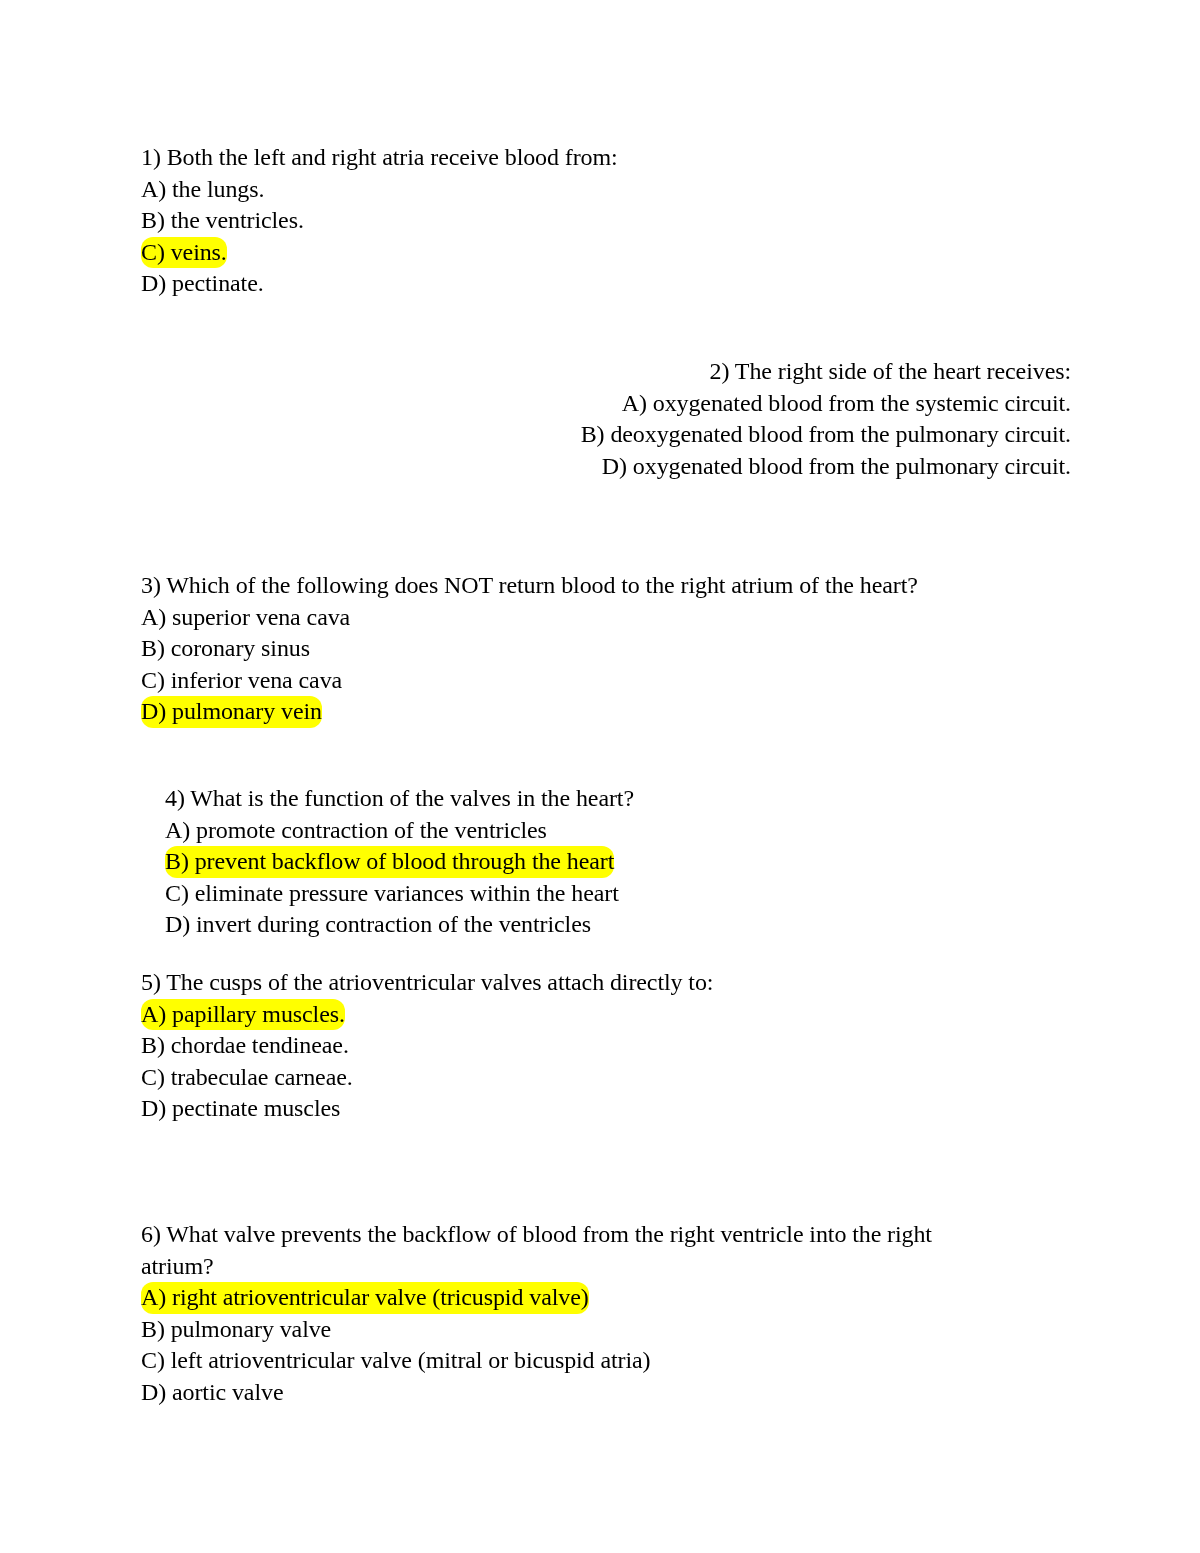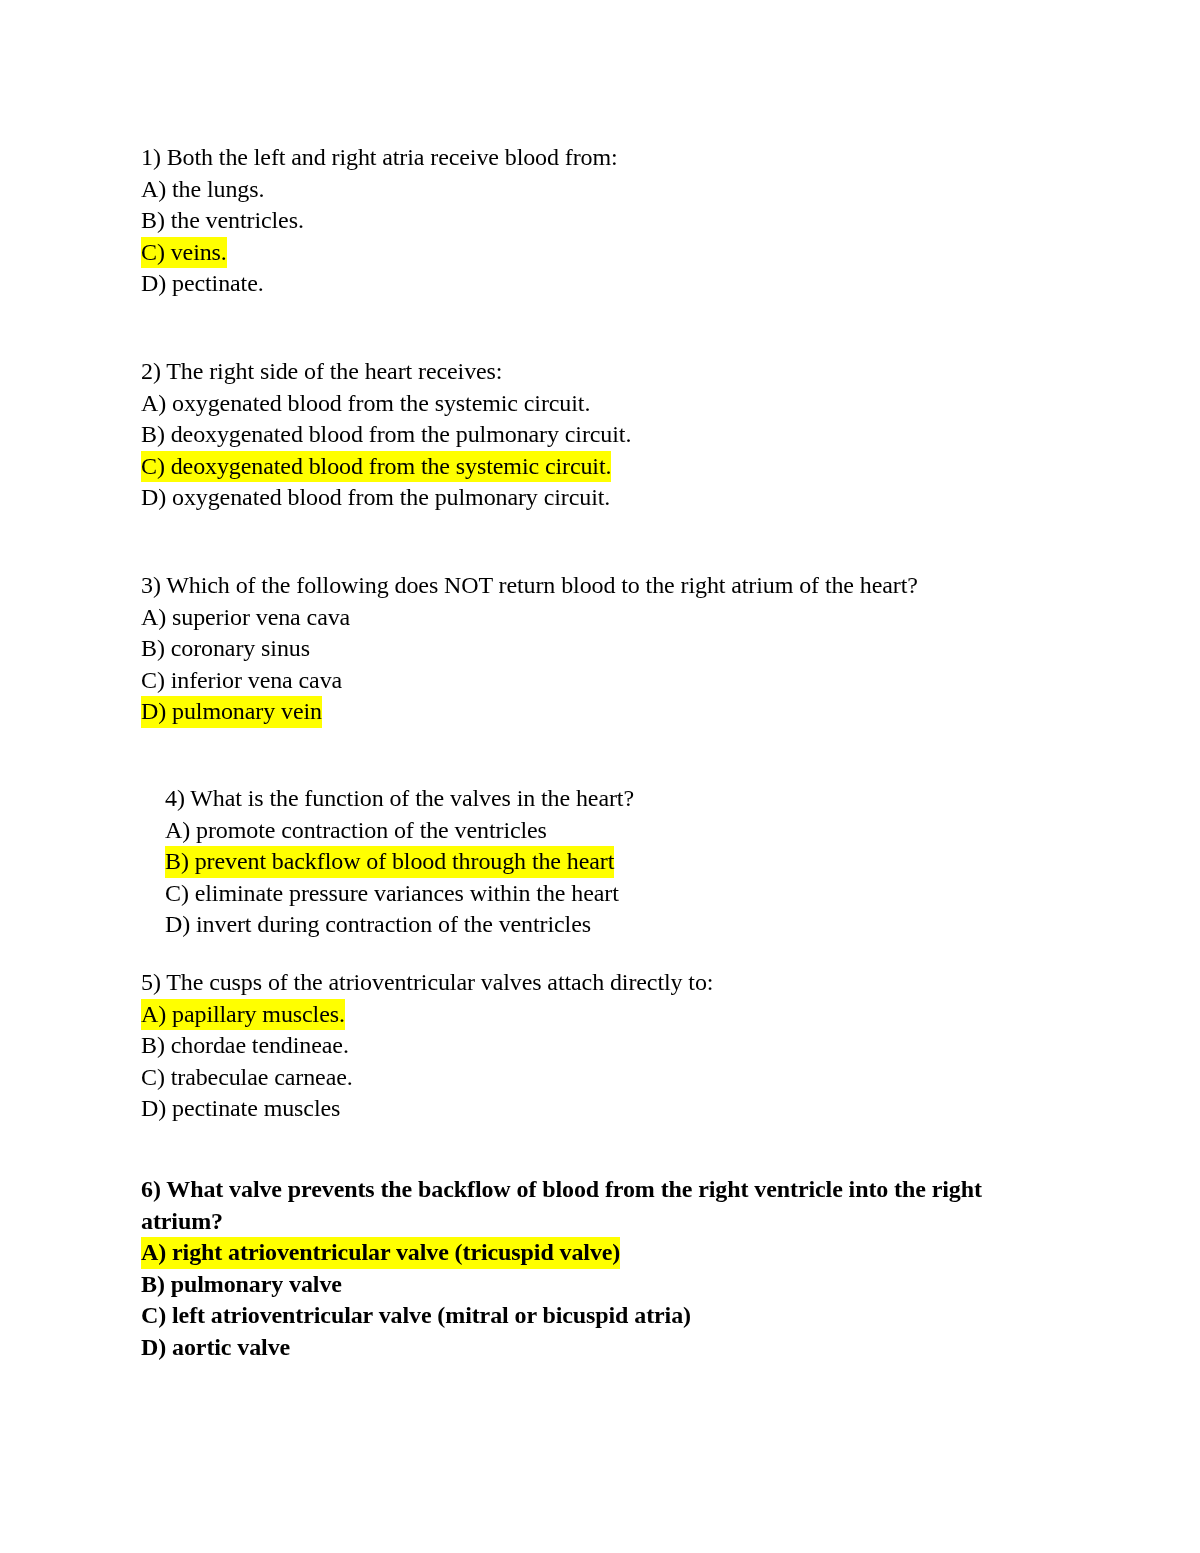--- a/index.html
+++ b/index.html
@@ -1,39 +1,38 @@
 <!DOCTYPE html>
 <html><head>
   <meta charset="utf-8">
   <style>
     html, body { margin: 0; padding: 0; background: #ffffff; }
     body { width: 1200px; height: 1553px; position: relative; overflow: hidden; }
     .page { position: absolute; left: 0; top: 0; width: 1200px; height: 1553px; background: #fff; }
     .q { position: absolute; left: 141px; width: 930px; font-family: "Liberation Serif", "DejaVu Serif", serif; font-size: 24px; color: #000; }
     .line { height: 31.6px; line-height: 31.6px; white-space: nowrap; letter-spacing: -0.1px; }
-    .hl { background: #ffff00; display: inline-block; height: 31.6px; }
+    .hl { background: #ffff00; display: inline-block; height: 31.6px; border-radius: 12px; }
   </style>
 </head>
 <body>
 
 <div class="page">
 
   <div class="q" style="top:142px;">
     <div class="line">1) Both the left and right atria receive blood from:</div>
     <div class="line"><span>A) the lungs.</span></div>
     <div class="line"><span>B) the ventricles.</span></div>
     <div class="line"><span class="hl">C) veins.</span></div>
     <div class="line"><span>D) pectinate.</span></div>
   </div>
 
-  <div class="q" style="top:356px;">
+  <div class="q" style="top:356px;text-align:right;">
     <div class="line">2) The right side of the heart receives:</div>
     <div class="line"><span>A) oxygenated blood from the systemic circuit.</span></div>
     <div class="line"><span>B) deoxygenated blood from the pulmonary circuit.</span></div>
-    <div class="line"><span class="hl">C) deoxygenated blood from the systemic circuit.</span></div>
     <div class="line"><span>D) oxygenated blood from the pulmonary circuit.</span></div>
   </div>
 
   <div class="q" style="top:570px;">
     <div class="line">3) Which of the following does NOT return blood to the right atrium of the heart?</div>
     <div class="line"><span>A) superior vena cava</span></div>
     <div class="line"><span>B) coronary sinus</span></div>
     <div class="line"><span>C) inferior vena cava</span></div>
     <div class="line"><span class="hl">D) pulmonary vein</span></div>
   </div>
@@ -47,21 +46,21 @@
   </div>
 
   <div class="q" style="top:967px;font-family:Liberation Serif, serif;">
     <div class="line">5) The cusps of the atrioventricular valves attach directly to:</div>
     <div class="line"><span class="hl">A) papillary muscles.</span></div>
     <div class="line"><span>B) chordae tendineae.</span></div>
     <div class="line"><span>C) trabeculae carneae.</span></div>
     <div class="line"><span>D) pectinate muscles</span></div>
   </div>
 
-  <div class="q" style="top:1174px;font-weight:bold;">
+  <div class="q" style="top:1219px;">
     <div class="line">6) What valve prevents the backflow of blood from the right ventricle into the right</div>
     <div class="line">atrium?</div>
     <div class="line"><span class="hl">A) right atrioventricular valve (tricuspid valve)</span></div>
     <div class="line"><span>B) pulmonary valve</span></div>
     <div class="line"><span>C) left atrioventricular valve (mitral or bicuspid atria)</span></div>
     <div class="line"><span>D) aortic valve</span></div>
   </div>
 
 </div>
 

